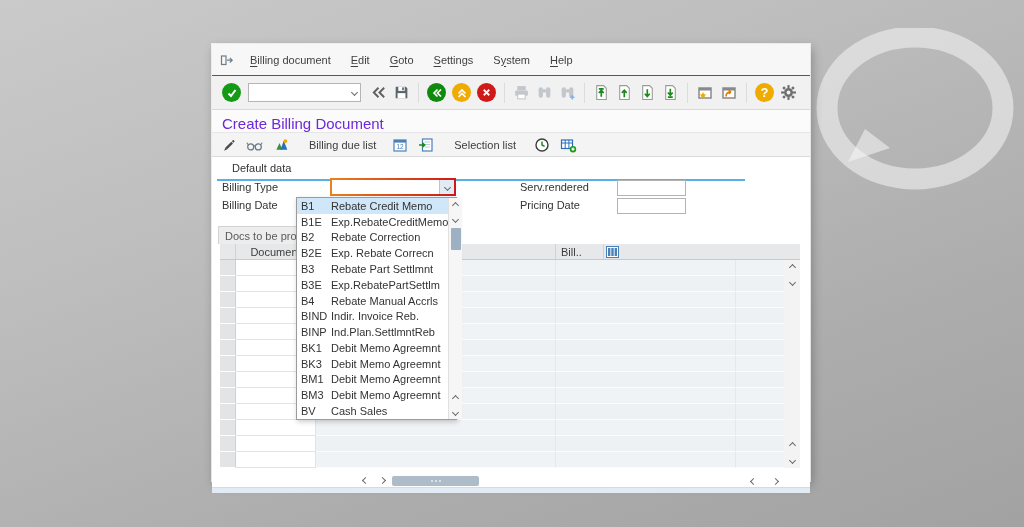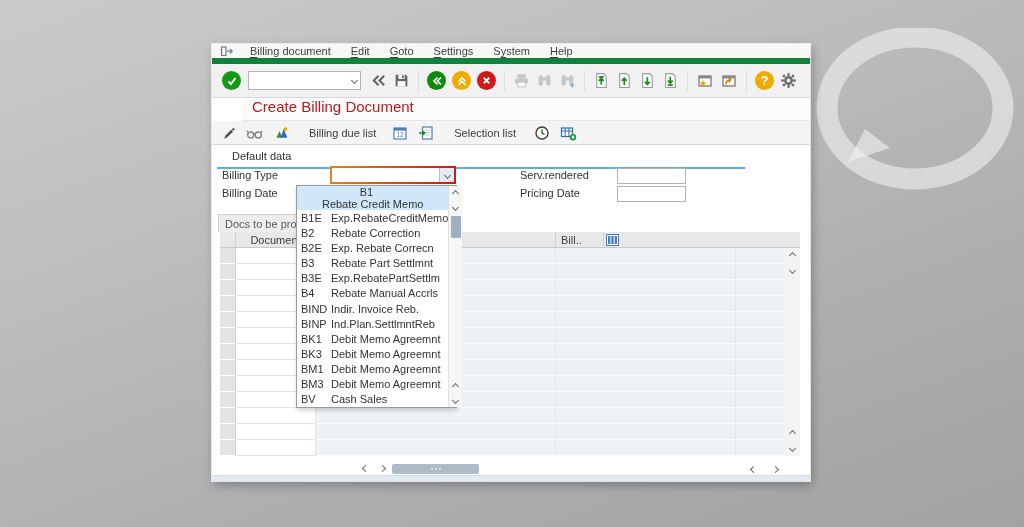--- a/index.html
+++ b/index.html
@@ -12,44 +12,44 @@
   }
   .watermark { position:absolute; left:815px; top:28px; width:200px; height:168px; }
 
   .window {
     position:absolute; left:212px; top:44px; width:598px; height:437px;
     background:#fff; font-size:11px;
     box-shadow: 0 0 0 1px rgba(255,255,255,.75), 2px 4px 10px rgba(0,0,0,.28);
   }
 
   
-  .menubar { height:20px; display:flex; align-items:center; gap:20px; padding:0 8px;
-    background:#f7f7f7; border-bottom:6px solid #15803d; color:#3f3f3f; }
+  .menubar { height:32px; display:flex; align-items:center; gap:20px; padding:0 8px;
+    background:#f7f7f7; border-bottom:1px solid #15803d; color:#3f3f3f; }
   .menubar .micon { display:flex; margin-right:-4px; }
   .menu-item { cursor:default; }
   .menu-item u { text-underline-offset:2px; }
 
   
   .toolbar { height:34px; display:flex; align-items:center; background:#f1f1f1;
     border-bottom:1px solid #d9d9d9; padding:0 7px; }
   .tb { display:flex; align-items:center; justify-content:center; margin:0 3px; }
   .cbtn { width:19px; height:19px; border-radius:50%; display:flex; align-items:center; justify-content:center; }
   .cmd-wrap { position:relative; margin:0 6px 0 4px; }
   .cmd { width:113px; height:19px; border:1px solid #b5b5b5; background:#fff; font:inherit; padding:0 16px 0 4px; }
   .cmd-arrow { position:absolute; right:4px; top:7px; }
   .chev { display:inline-block; width:5px; height:5px; border-right:1.6px solid #6b6b6b; border-bottom:1.6px solid #6b6b6b; }
   .chev.up    { transform:rotate(-135deg); }
   .chev.down  { transform:rotate(45deg); }
   .chev.left  { transform:rotate(135deg); }
   .chev.right { transform:rotate(-45deg); }
   .tbsep { width:1px; height:20px; background:#dcdcdc; margin:0 5px; }
 
   
-  .titlebar { height:23px; display:flex; align-items:flex-start; padding:0 10px;
-    background:#fbfbfb; border-bottom:1px solid #e6e6e6; font-size:15px; color:#b91c1c;margin-left:30px; }
+  .titlebar { height:23px; display:flex; align-items:flex-end; padding:0 10px;
+    background:#fbfbfb; border-bottom:1px solid #e6e6e6; font-size:15px; color:#6d28d9; }
 
   
   .apptoolbar { height:24px; display:flex; align-items:center; background:#f4f4f4;
     border-bottom:1px solid #dadada; padding:0 9px; color:#3c3c3c; }
   .abtn { display:flex; align-items:center; gap:20px; margin-right:10px; white-space:nowrap; }
 
   
   .content { position:relative; height:330px; background:#fff; }
   .lbl { position:absolute; white-space:nowrap; }
   .blue-rule { position:absolute; left:5px; top:22px; width:528px; height:2px; background:var(--accent_blue); }
@@ -92,21 +92,21 @@
   .hs-thumb i { width:2px; height:2px; background:#e9eef3; border-radius:50%; }
   .corner-arrows { position:absolute; left:534px; top:318px; display:flex; gap:8px; }
 
   .win-bottom { height:6px; background:#e2ebf3; border-top:1px solid #cfdde9; }
 
   
   .dropdown { position:absolute; left:84px; top:40px; width:161px; height:223px; z-index:50;
     background:#fff; border:1px solid #9b9b9b; box-shadow:1px 2px 5px rgba(0,0,0,.2); display:flex; }
   .dd-list { flex:1; display:flex; flex-direction:column; }
   .dd-row { flex:1; display:flex; align-items:center; }
-  .dd-row.selected { background:var(--selection);flex-direction:column; }
+  .dd-row.selected { background:var(--selection); }
   .dd-key { width:34px; padding-left:4px; }
   .dd-label { flex:1; white-space:nowrap; overflow:hidden; }
   .dd-sb { width:14px; border-left:1px solid #e0e0e0; background:#f6f6f6; display:flex; flex-direction:column; align-items:center; }
   .dd-sb .sb { height:14px; width:14px; display:flex; align-items:center; justify-content:center; }
   .dd-thumb { width:10px; height:22px; background:#9db1c3; border-radius:1px; margin:2px 0; }
   .dd-sb .spacer { flex:1; }
 </style>
 </head>
 <body>
 

